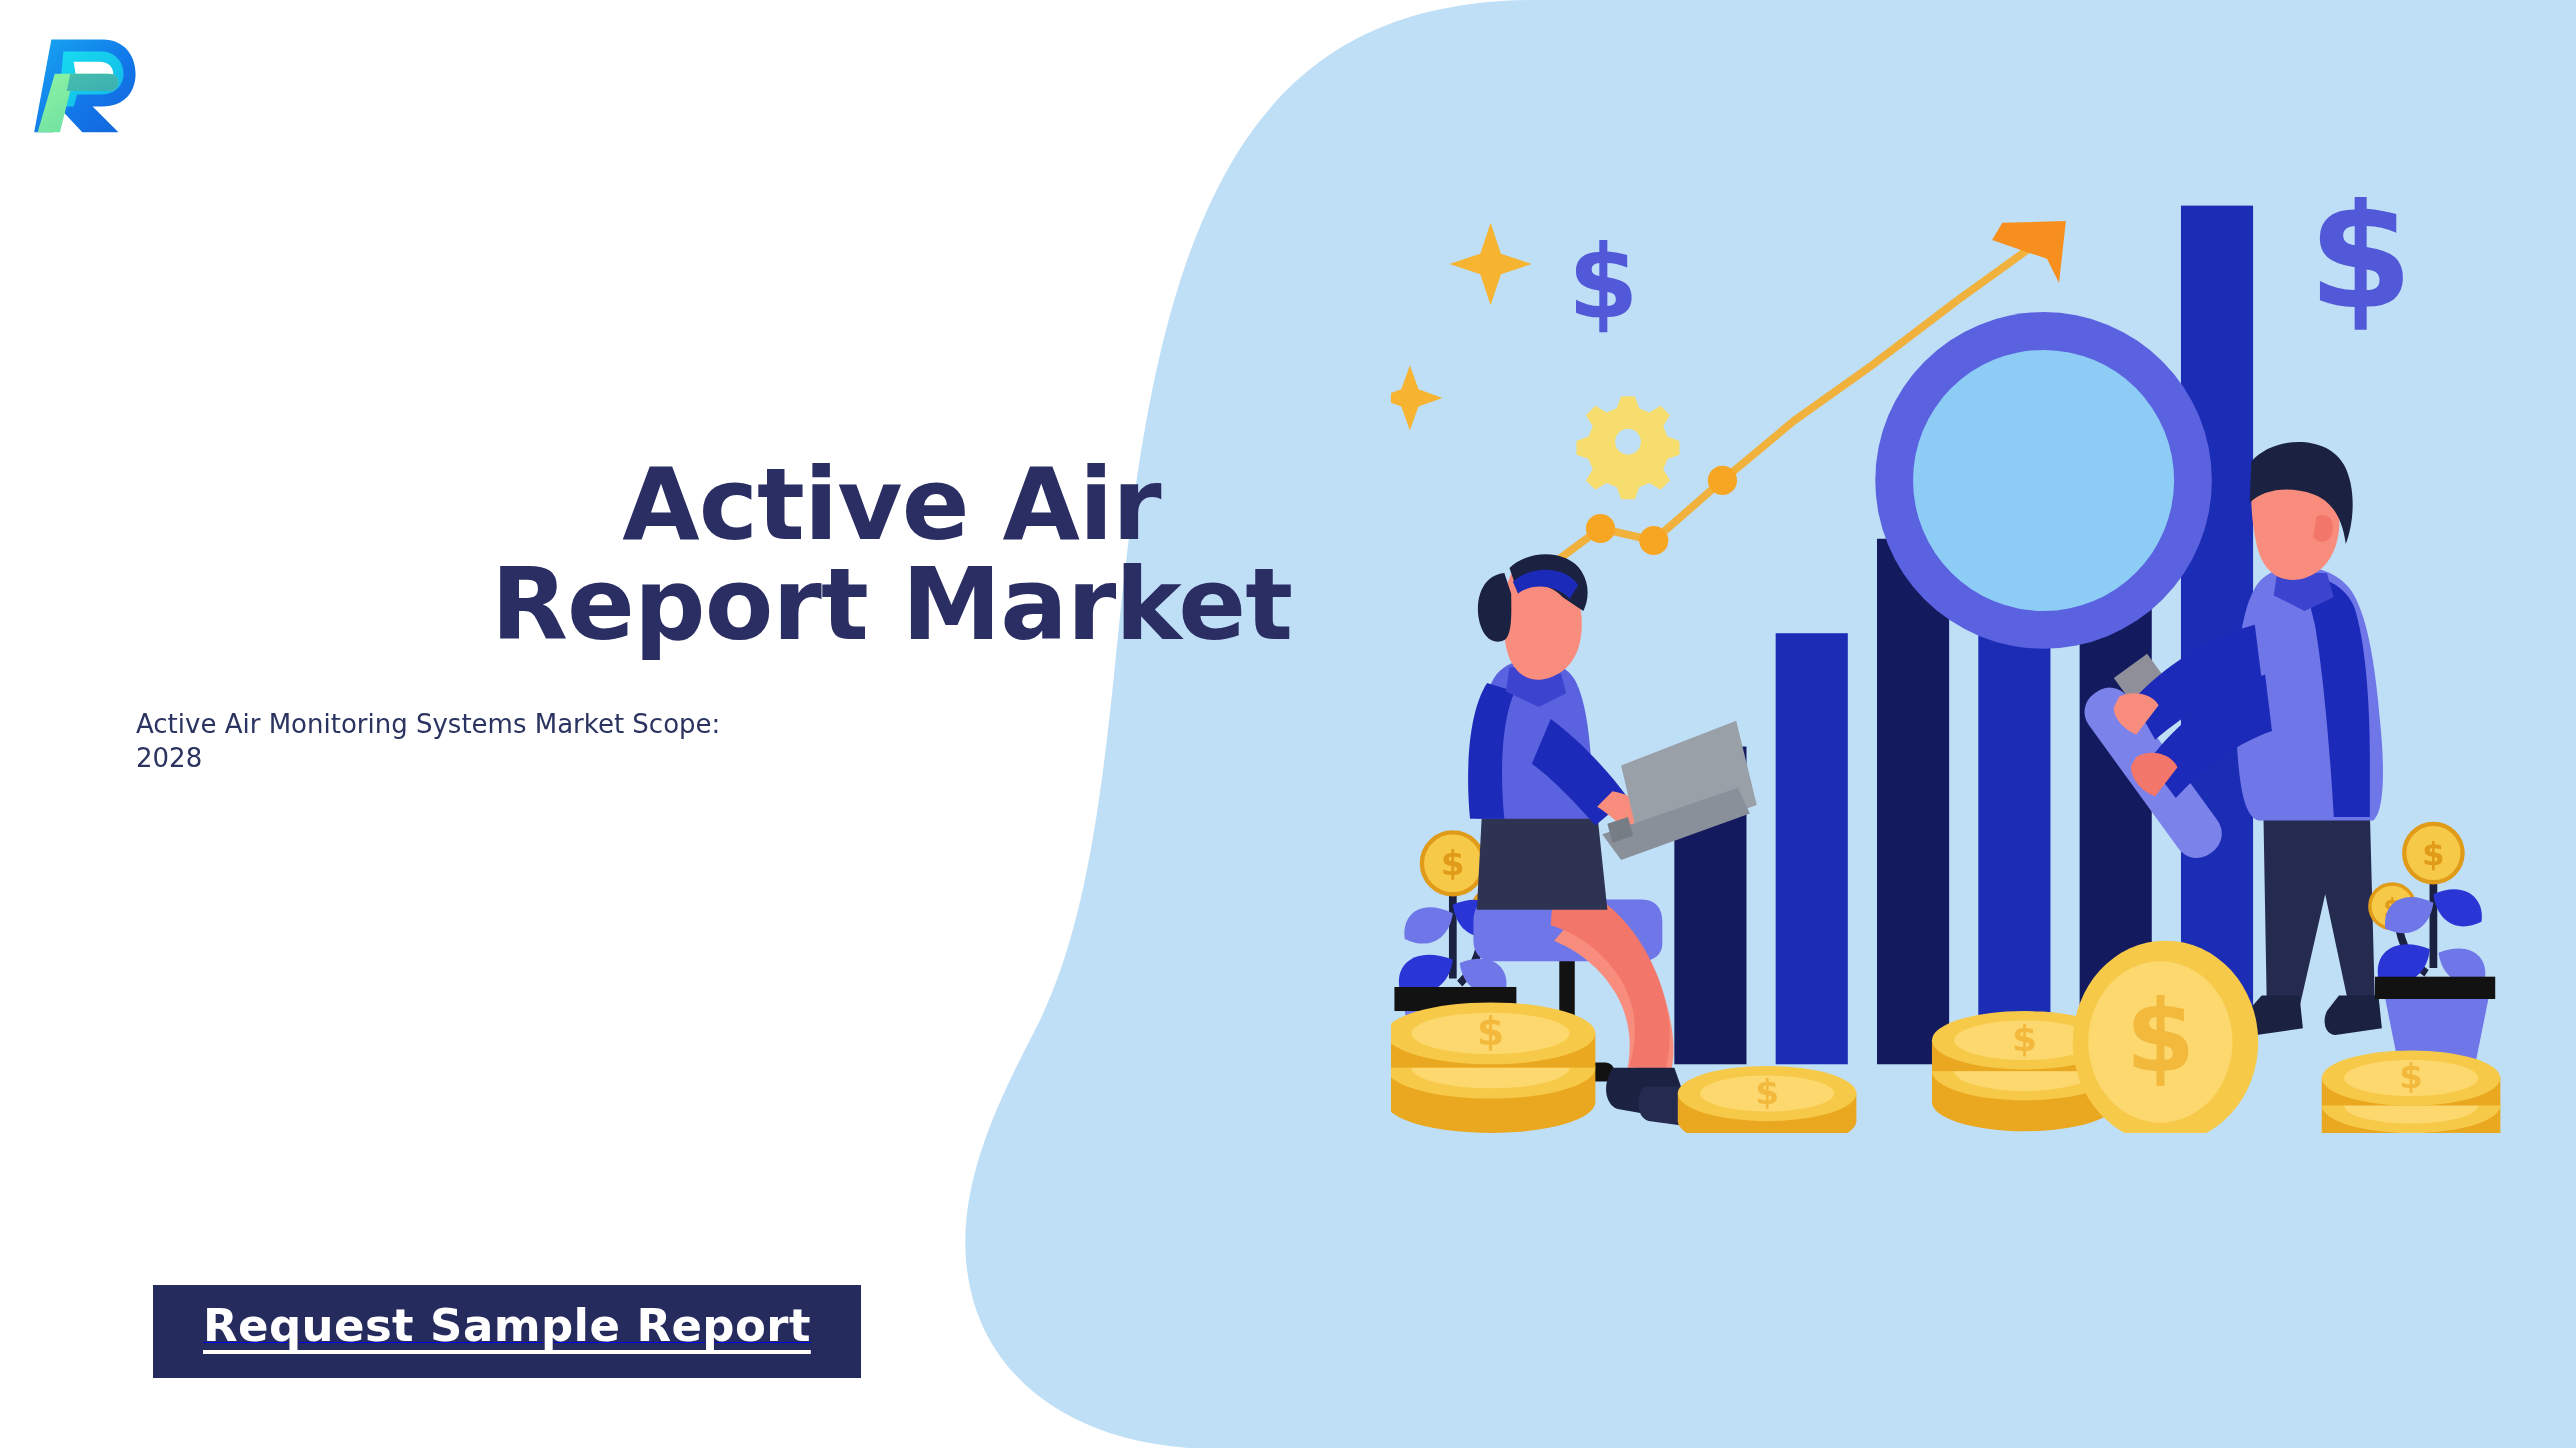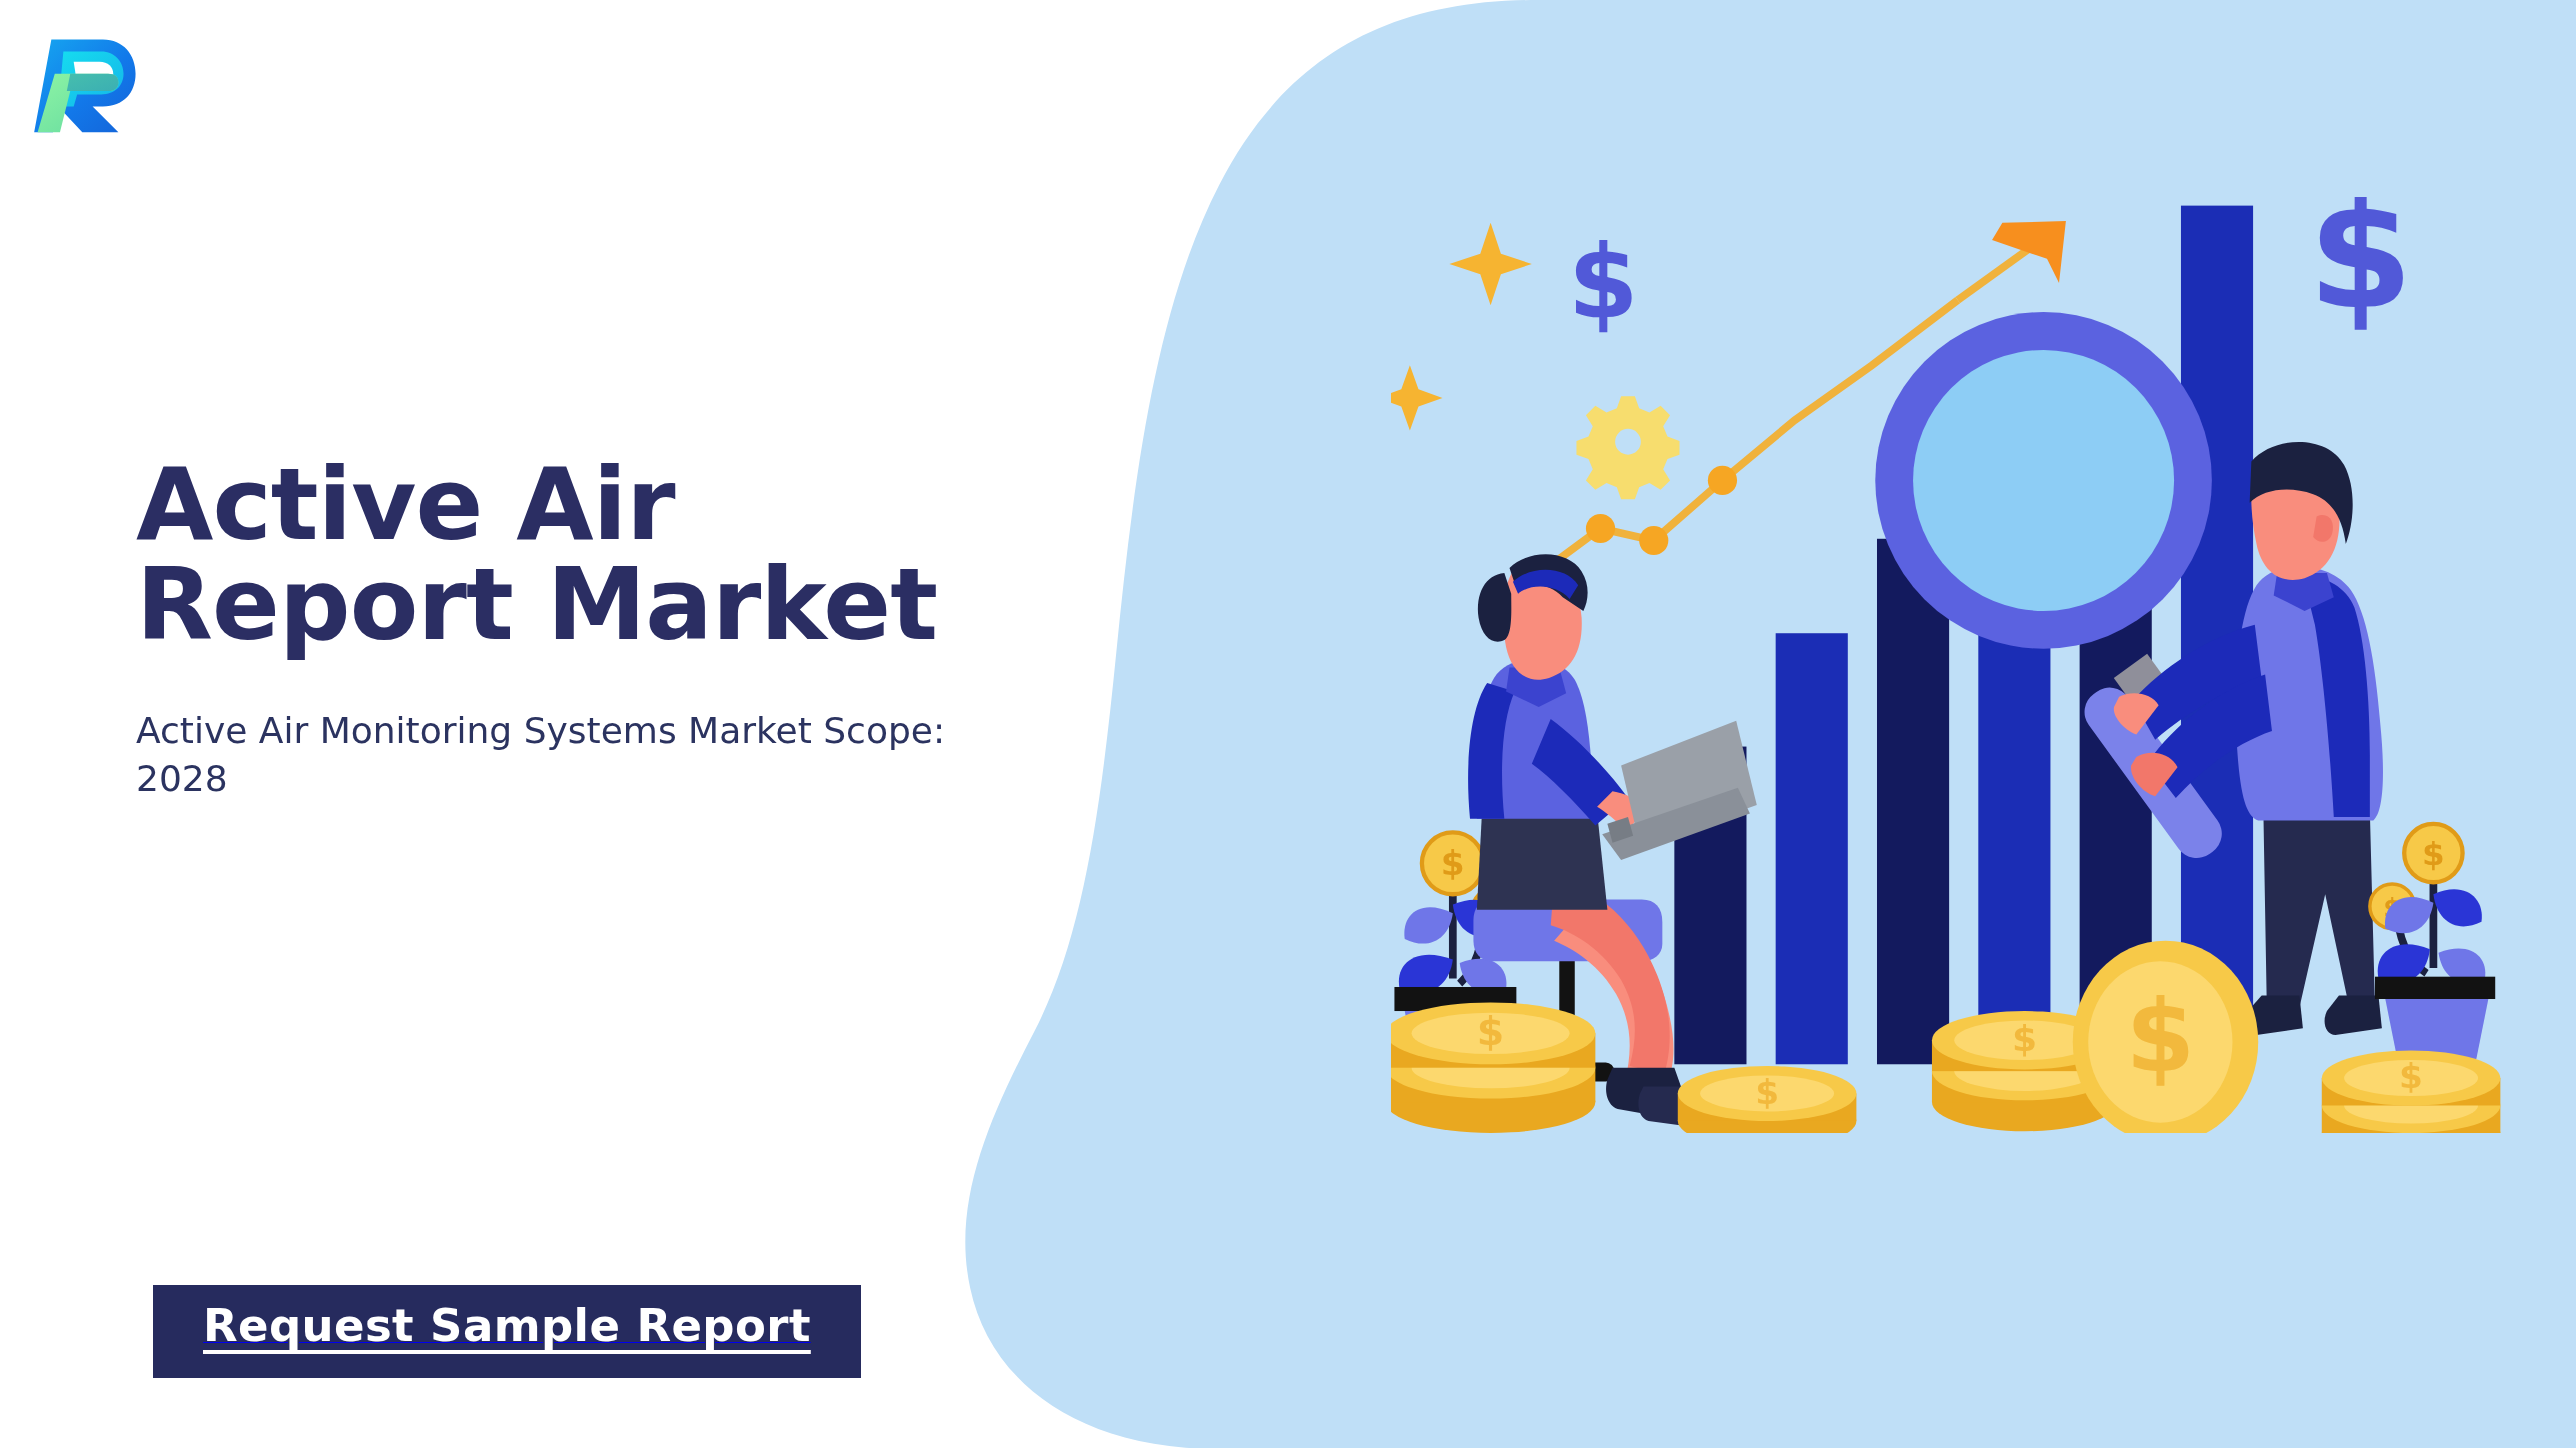--- a/index.html
+++ b/index.html
@@ -23,24 +23,25 @@
     color:#1f2352;font-weight:bold;font-size:52px;letter-spacing:-0.9px;
     font-family:"DejaVu Sans", sans-serif;
   }
 
   
   #copy{position:absolute;left:136px;top:455px;width:1511px;}
   #title{
     color:#2b2e63;font-weight:bold;font-size:100px;line-height:1.0;
     letter-spacing:-0.9px;margin:0;
     font-family:"DejaVu Sans", sans-serif;
+    text-align:center;
   }
   #title .tl{display:block;}
   #subtitle{
-    margin:52px 0 0 0;color:#2b3360;font-size:36px;line-height:1.32;
+    margin:52px 0 0 0;color:#2b3360;font-size:26px;line-height:1.32;
     font-family:"DejaVu Sans", sans-serif;max-width:1391px;
   }
   #subtitle .sl{display:block;}
   #cta{
     position:absolute;left:153px;top:1285px;
     background:#262b5e;border:0;cursor:pointer;
     padding:14px 50px 26px 50px;
     display:inline-block;
   }
   #cta-label{

